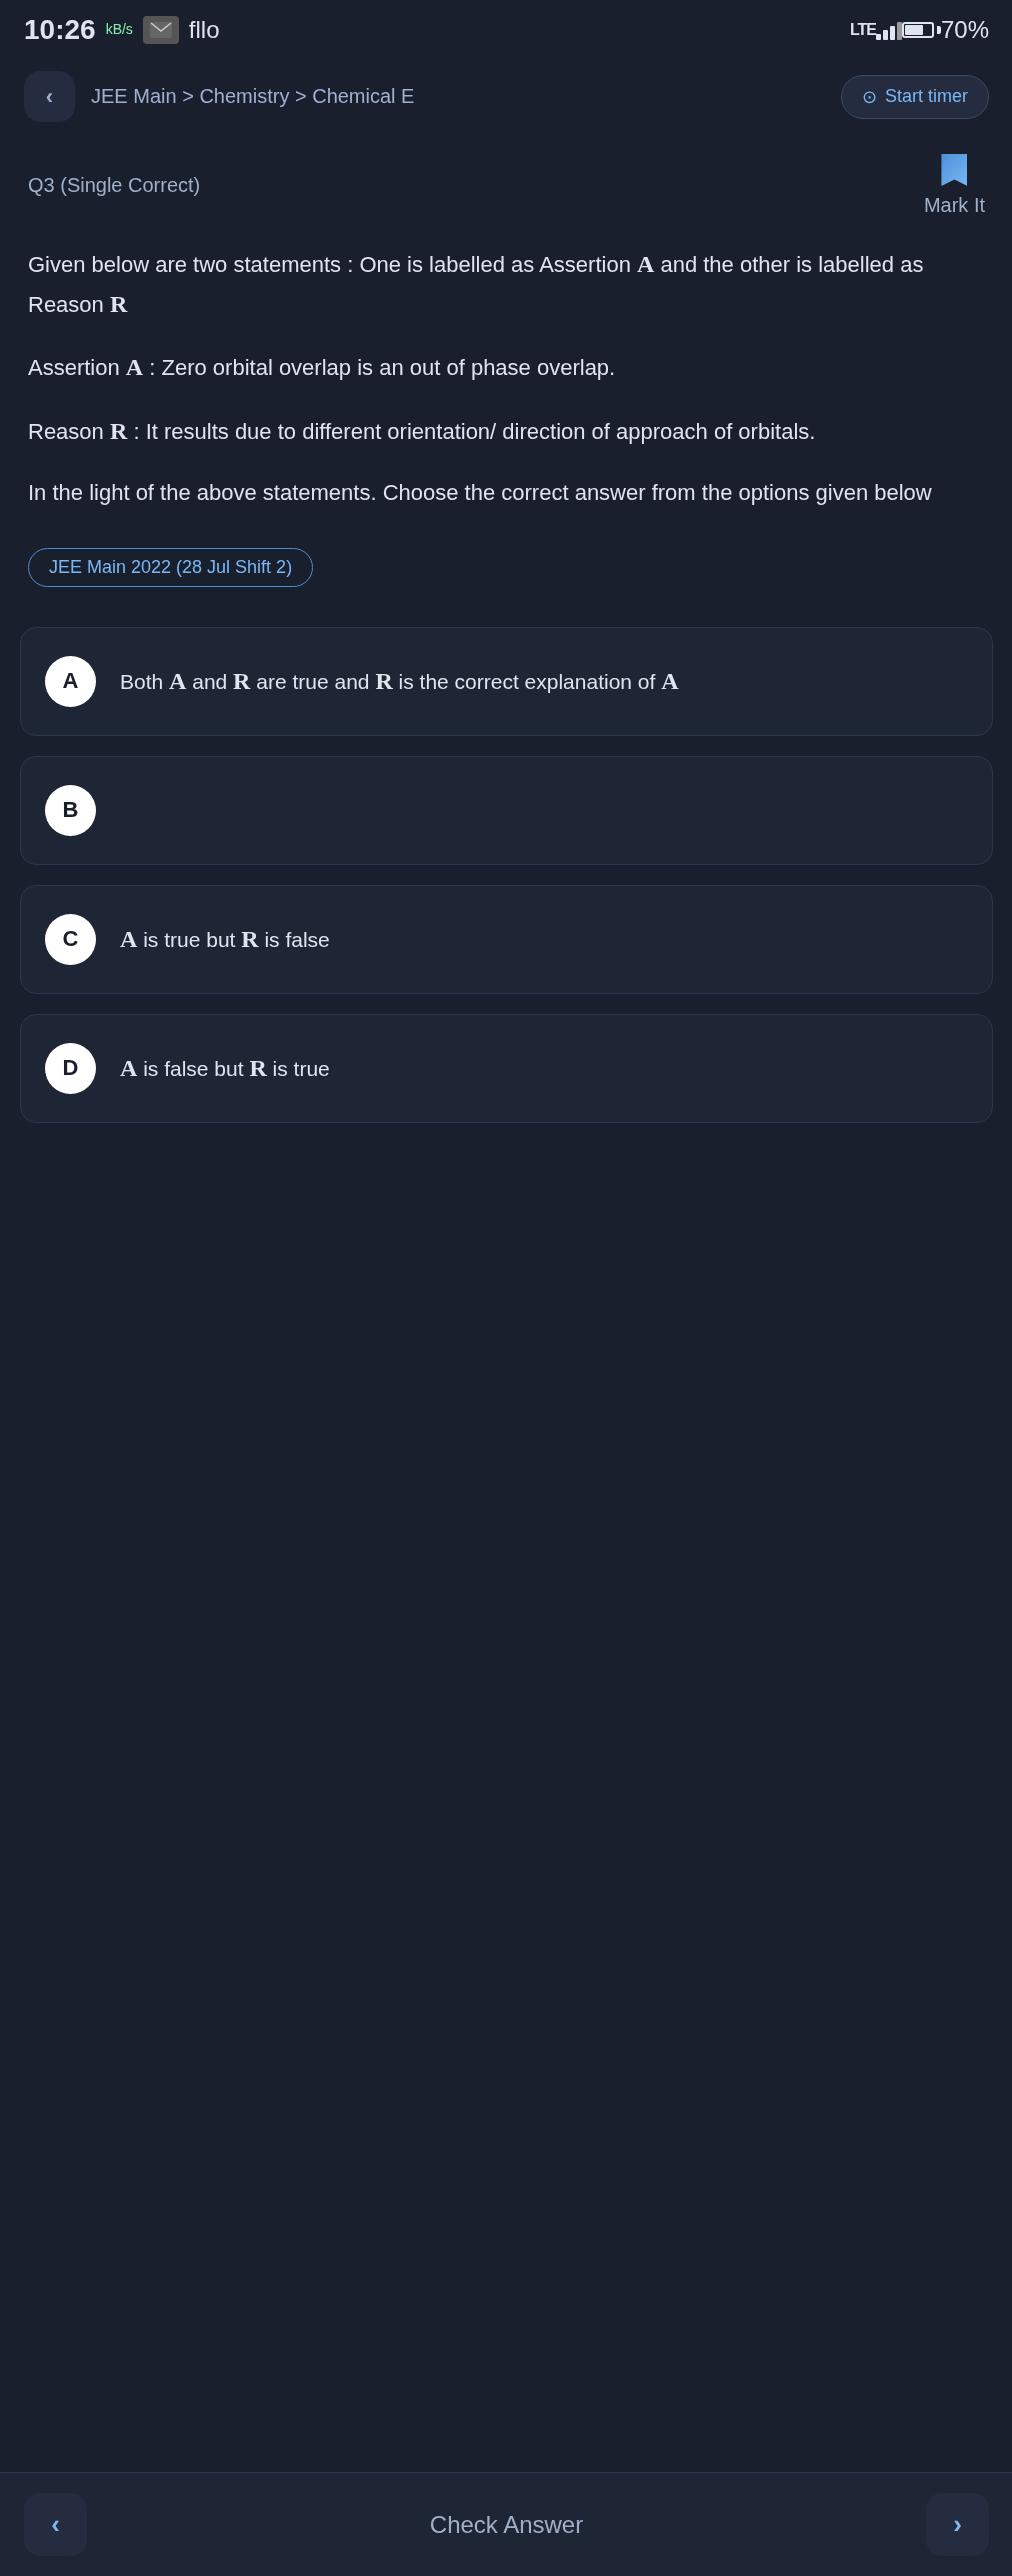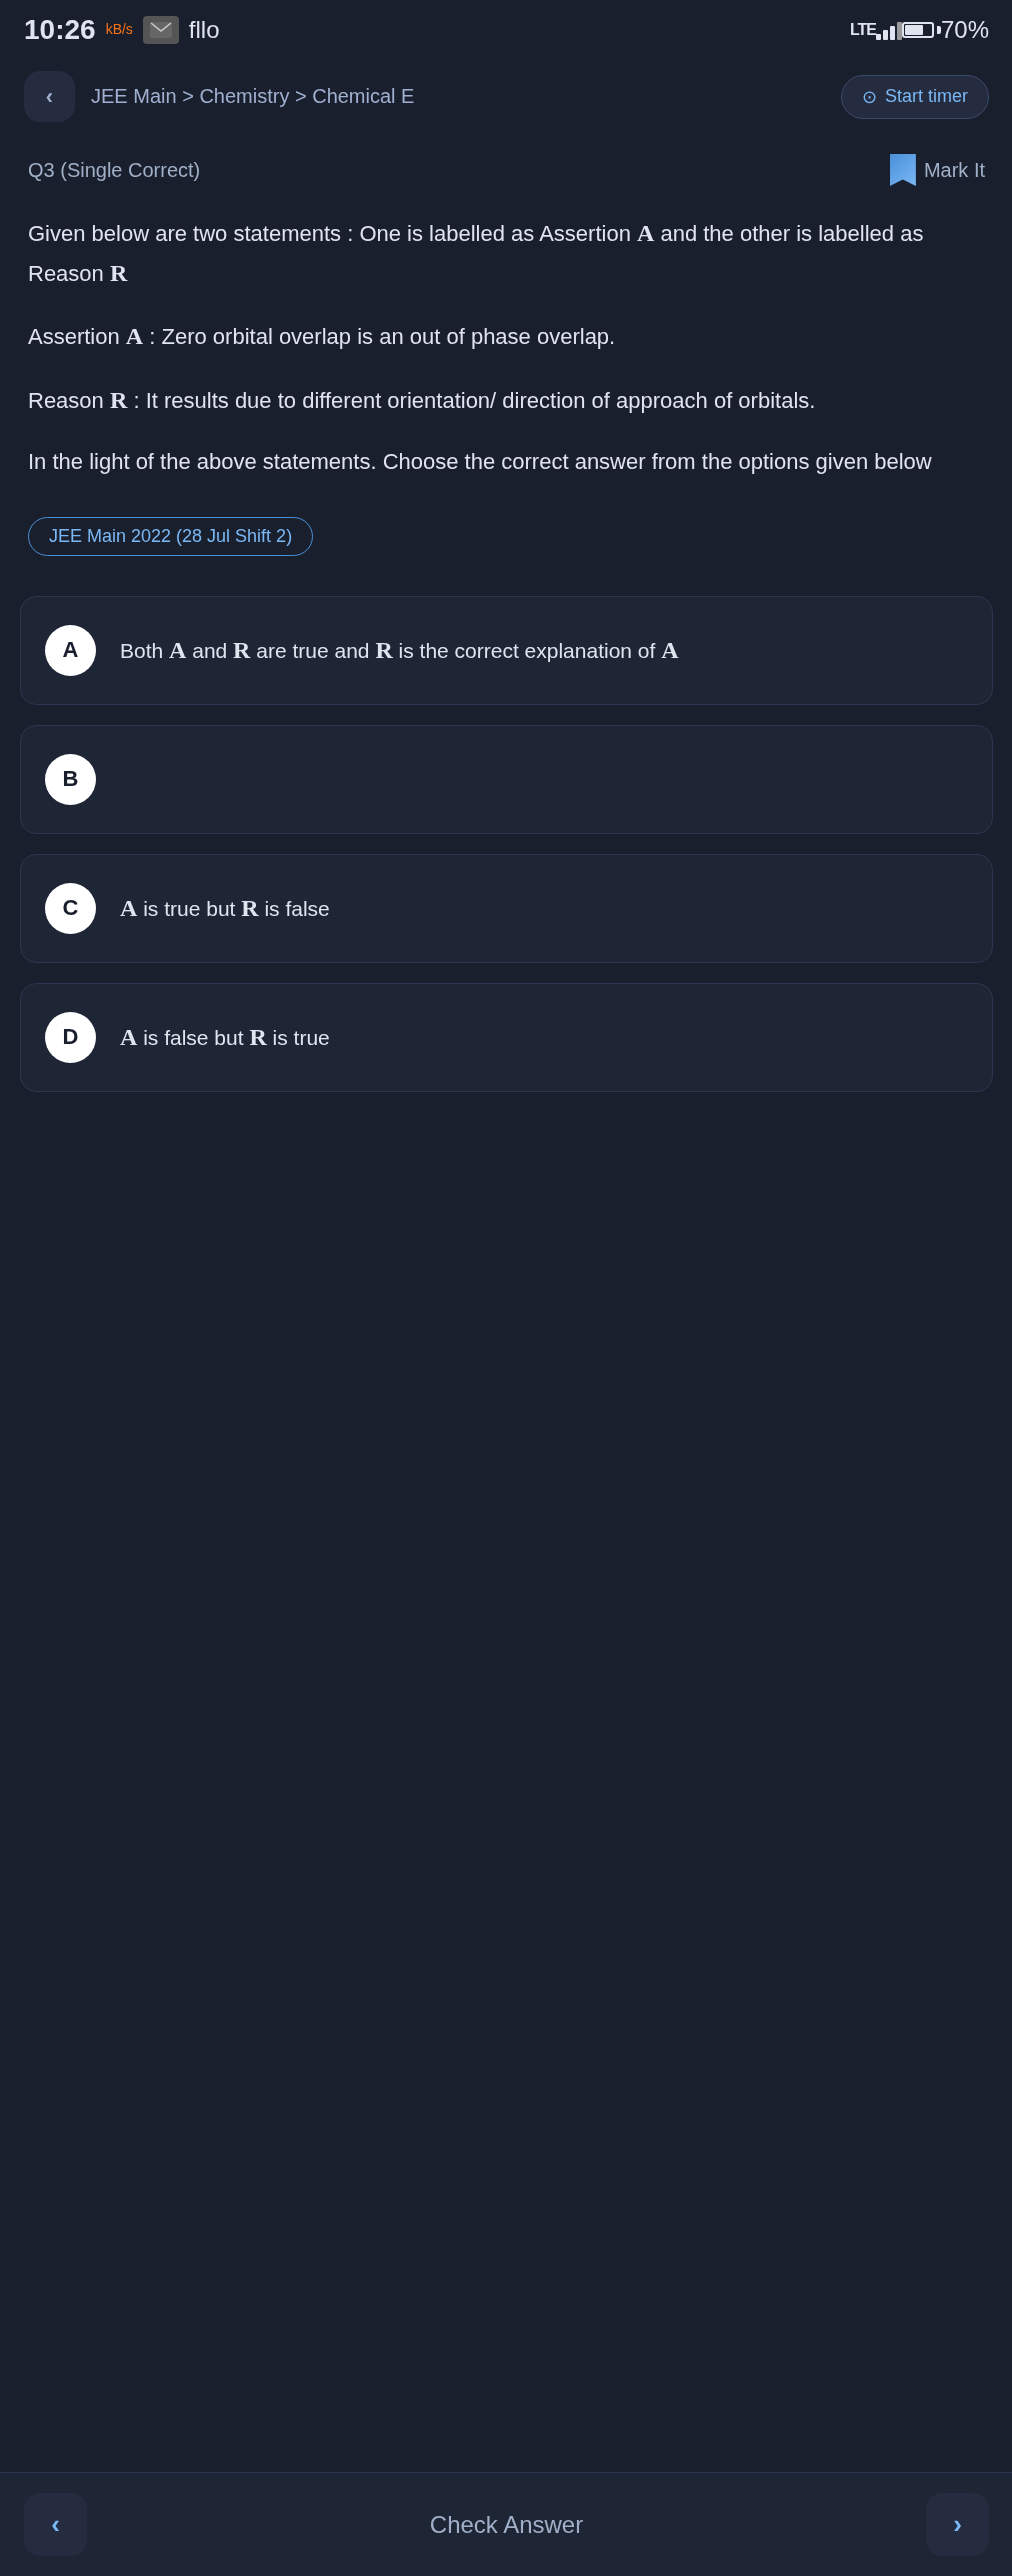--- a/index.html
+++ b/index.html
@@ -32,21 +32,21 @@
     }
 
     .status-time {
       font-size: 28px;
       font-weight: 700;
       color: #e0e4ef;
     }
 
     .status-signal-text {
       font-size: 14px;
-      color: #f97316;
+      color: #86efac;
       line-height: 1.2;
     }
 
     .status-mail-icon {
       width: 36px;
       height: 28px;
       background: #555;
       border-radius: 4px;
       display: flex;
       align-items: center;
@@ -189,20 +189,21 @@
 
     .mark-it-btn {
       display: flex;
       align-items: center;
       gap: 8px;
       background: none;
       border: none;
       color: #a0b0c8;
       font-size: 20px;
       cursor: pointer;
+      flex-direction: column;
     }
 
     .bookmark-icon {
       width: 26px;
       height: 32px;
       background: linear-gradient(135deg, #4a90d9, #7ab8f5);
       clip-path: polygon(0 0, 100% 0, 100% 100%, 50% 80%, 0 100%);
     }
 
     

